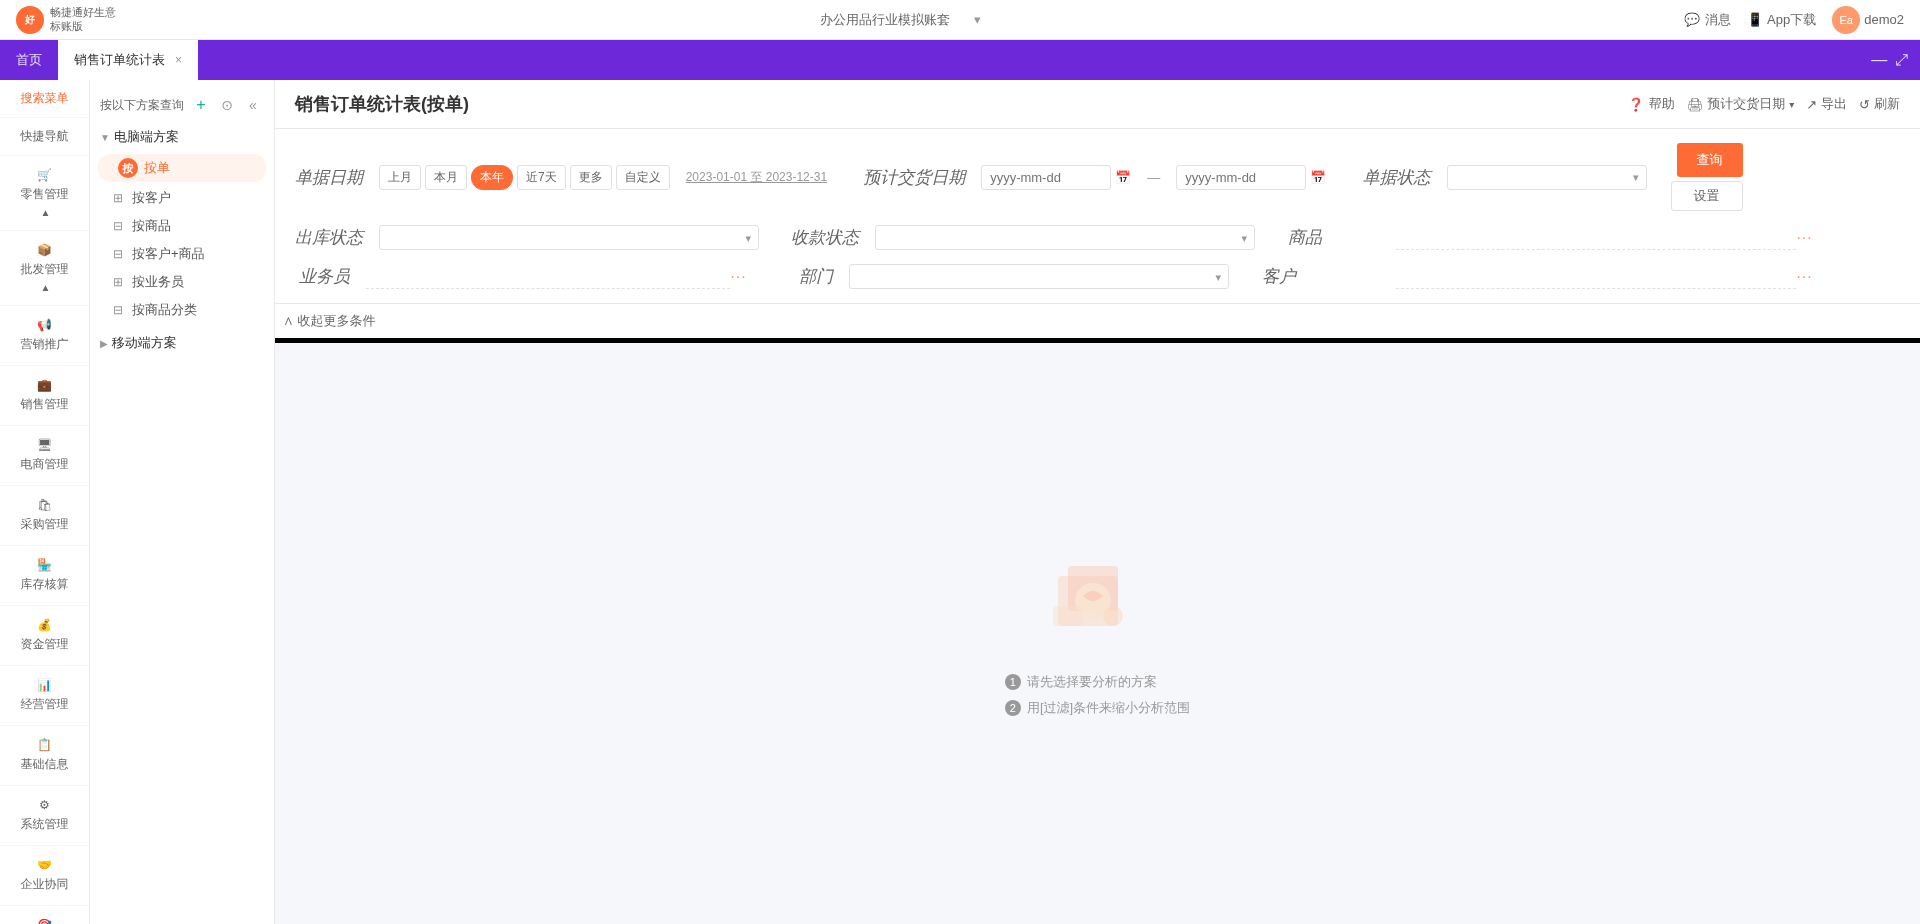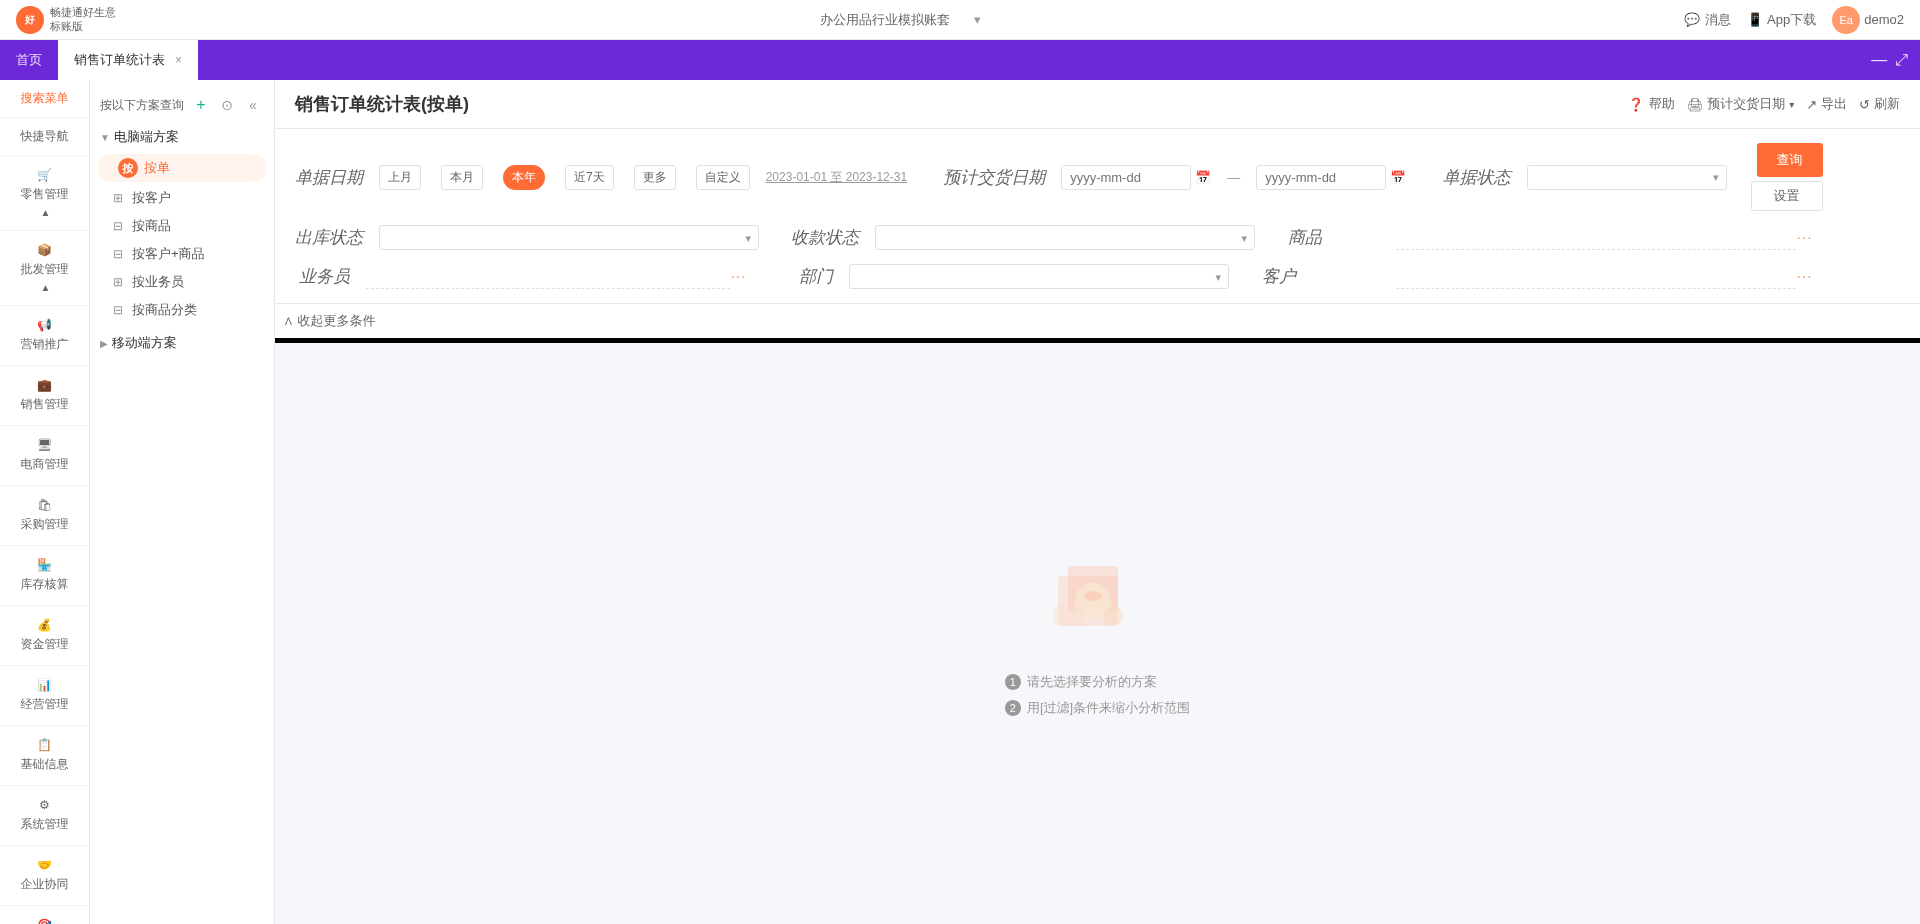--- a/index.html
+++ b/index.html
@@ -161,21 +161,21 @@
 
     
     .filter-area {
       background: #fff;
       padding: 14px 20px;
       border-bottom: 1px solid #e8e8e8;
     }
     .filter-row { display: flex; align-items: center; gap: 16px; margin-bottom: 14px; }
     .filter-row:last-child { margin-bottom: 0; }
     .filter-label { color: #666; font-size: 17px; min-width: 55px; text-align: right; white-space: nowrap; font-style: italic; }
-    .filter-date-btns { display: flex; align-items: flex-start; gap: 20px; }
+    .filter-date-btns { display: flex; align-items: flex-start; gap: 4px; }
     .date-btn { padding: 3px 8px; border: 1px solid #e0e0e0; border-radius: 3px; cursor: pointer; font-size: 12px; color: #666; background: #fff; }
     .date-btn.active { background: #ff6b35; color: white; border-color: #ff6b35; border-radius: 12px; }
     .date-range-text { font-size: 12px; color: #999; text-decoration: underline; }
     .date-input-wrap { display: flex; align-items: center; gap: 4px; }
     .date-input { border: 1px solid #e0e0e0; border-radius: 3px; padding: 4px 8px; font-size: 13px; color: #bbb; width: 130px; outline: none; }
     .date-input-icon { color: #ff9a6c; cursor: pointer; }
     .date-dash { color: #999; }
 
     .filter-input-dotted { border: none; border-bottom: 1px dashed #e0e0e0; padding: 4px 8px; font-size: 13px; color: #bbb; min-width: 200px; outline: none; background: transparent; }
     .filter-dots { color: #ff9a6c; cursor: pointer; font-size: 16px; }

